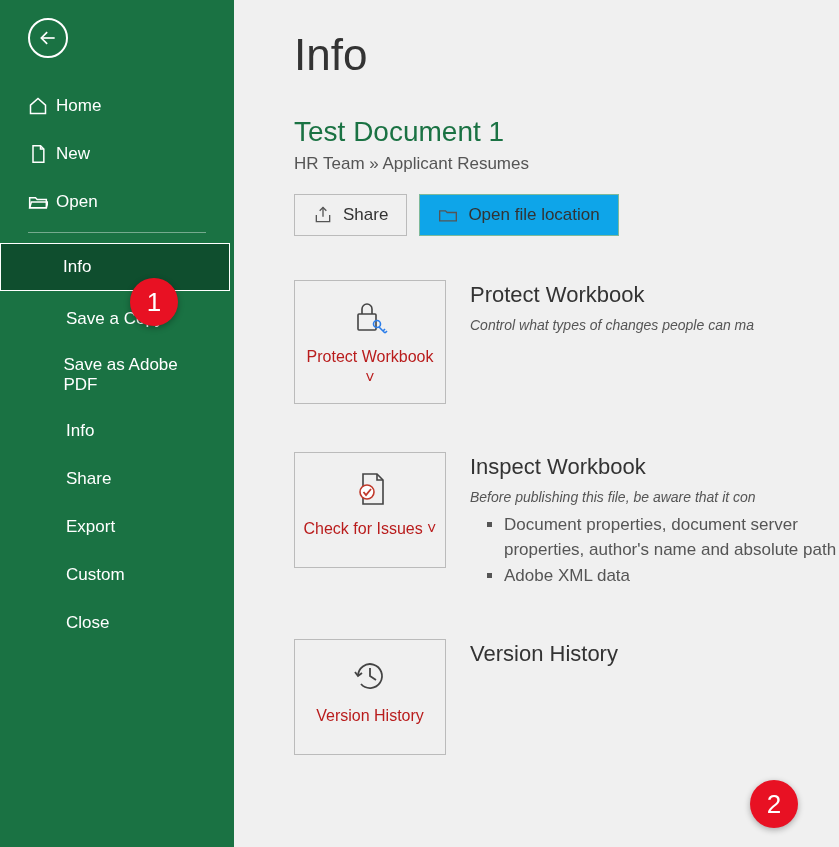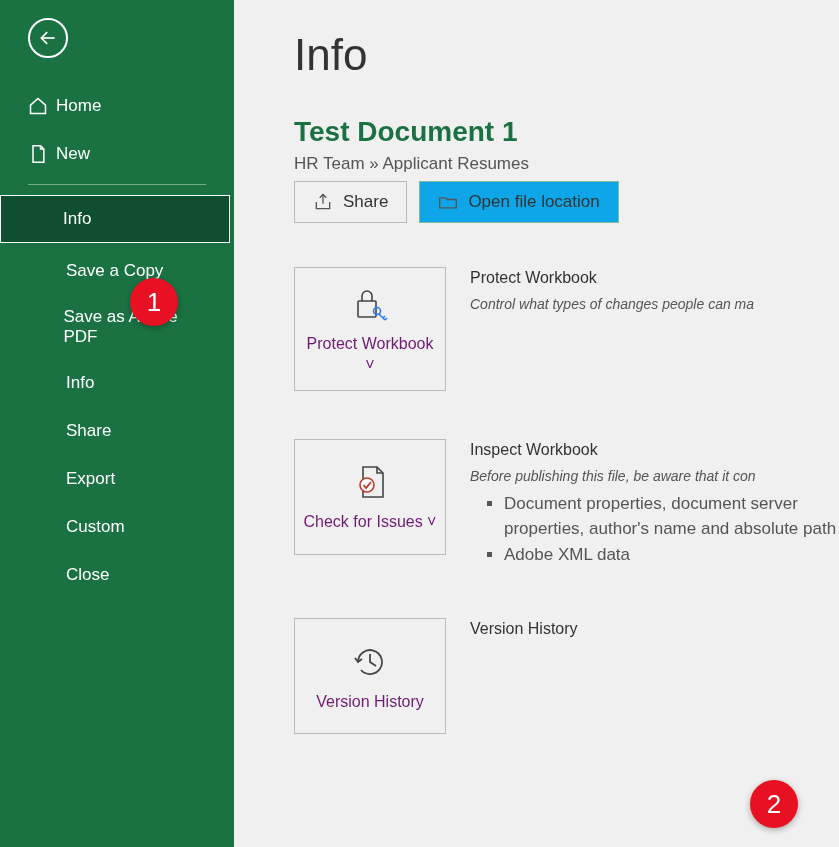--- a/index.html
+++ b/index.html
@@ -126,29 +126,29 @@
 
     .page-title {
       font-size: 44px;
       font-weight: 400;
       color: #333;
       margin-bottom: 36px;
     }
 
     .doc-title {
       font-size: 28px;
-      font-weight: 700;
+      font-weight: 400;
       color: #1a7243;
       margin-bottom: 6px;
     }
 
     .breadcrumb {
       color: #555;
       font-size: 17px;
-      margin-bottom: 7px;
+      margin-bottom: 20px;
     }
 
     .action-row {
       display: flex;
       gap: 12px;
       margin-bottom: 44px;
     }
 
     .action-btn {
       border: 1px solid #bbb;
@@ -180,47 +180,46 @@
     }
 
     .big-button {
       width: 152px;
       min-height: 116px;
       border: 1px solid #bbb;
       background: #f0f0f0;
       display: flex;
       flex-direction: column;
       align-items: center;
-      justify-content: center;
       padding: 14px 8px;
       cursor: pointer;
       text-align: center;
       font-size: 16px;
-      color: #701a75;
+      color: #b91c1c;
       gap: 8px;
     }
 
     .big-button .big-icon {
       height: 44px;
       display: flex;
       align-items: center;
       justify-content: center;
     }
 
     .big-button-label {
       line-height: 1.3;
     }
 
     .section-text {
       flex: 1;
       padding-top: 2px;
     }
 
     .section-heading {
-      font-size: 16px;
+      font-size: 22px;
       color: #333;
       font-weight: 400;
       margin-bottom: 8px;
     }
 
     .section-desc {
       font-size: 14px;
       color: #555;
       line-height: 1.4;
       font-style: italic;
@@ -265,20 +264,29 @@
     <div class="nav-item">
       <span class="icon-slot">
         <svg viewBox="0 0 24 24" fill="none" stroke="#ffffff" stroke-width="1.8">
           <path d="M6 2 H15 L19 6 V22 H6 Z"></path>
           <path d="M15 2 V6 H19"></path>
         </svg>
       </span>
       <span>New</span>
     </div>
 
+    <div class="nav-item">
+      <span class="icon-slot">
+        <svg viewBox="0 0 24 24" fill="none" stroke="#ffffff" stroke-width="1.8">
+          <path d="M2 7 H9 L11 9 H22 V19 H2 Z"></path>
+          <path d="M4 12 H24 L22 19 H2 Z"></path>
+        </svg>
+      </span>
+      <span>Open</span>
+    </div>
 
     <div class="nav-divider"></div>
 
     <div class="nav-item selected">
       <span class="spacer-slot"></span>
       <span>Info</span>
     </div>
 
     <div class="nav-item">
       <span class="spacer-slot"></span>

